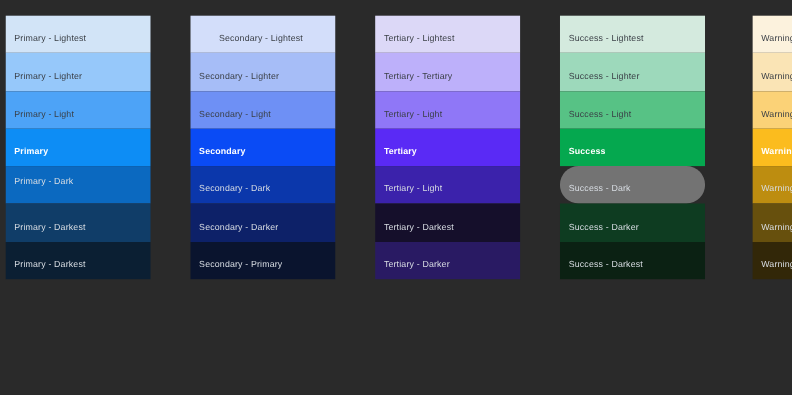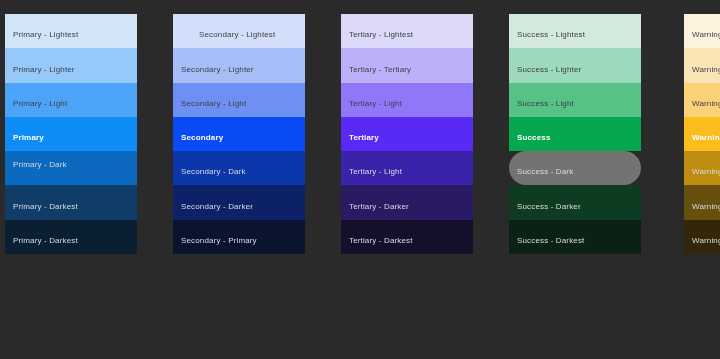--- a/index.html
+++ b/index.html
@@ -126,25 +126,25 @@
       </div>
       <div class="swatch on-light" style="background: rgb(143, 119, 247);">
         <span class="swatch-label">Tertiary - Light</span>
       </div>
       <div class="swatch on-base is-base" style="background: rgb(90, 42, 245);">
         <span class="swatch-label">Tertiary</span>
       </div>
       <div class="swatch on-dark" style="background: rgb(59, 34, 171);">
         <span class="swatch-label">Tertiary - Light</span>
       </div>
+      <div class="swatch on-dark" style="background: rgb(21, 15, 43);">
+        <span class="swatch-label">Tertiary - Darkest</span>
+      </div>
       <div class="swatch on-dark" style="background: rgb(41, 26, 99);">
         <span class="swatch-label">Tertiary - Darker</span>
-      </div>
-      <div class="swatch on-dark" style="background: rgb(21, 15, 43);">
-        <span class="swatch-label">Tertiary - Darkest</span>
       </div>
     </div>
     <div class="palette-column col-3">
       <div class="swatch on-light" style="background: rgb(212, 234, 222);">
         <span class="swatch-label">Success - Lightest</span>
       </div>
       <div class="swatch on-light" style="background: rgb(157, 217, 187);">
         <span class="swatch-label">Success - Lighter</span>
       </div>
       <div class="swatch on-light" style="background: rgb(87, 194, 133);">

